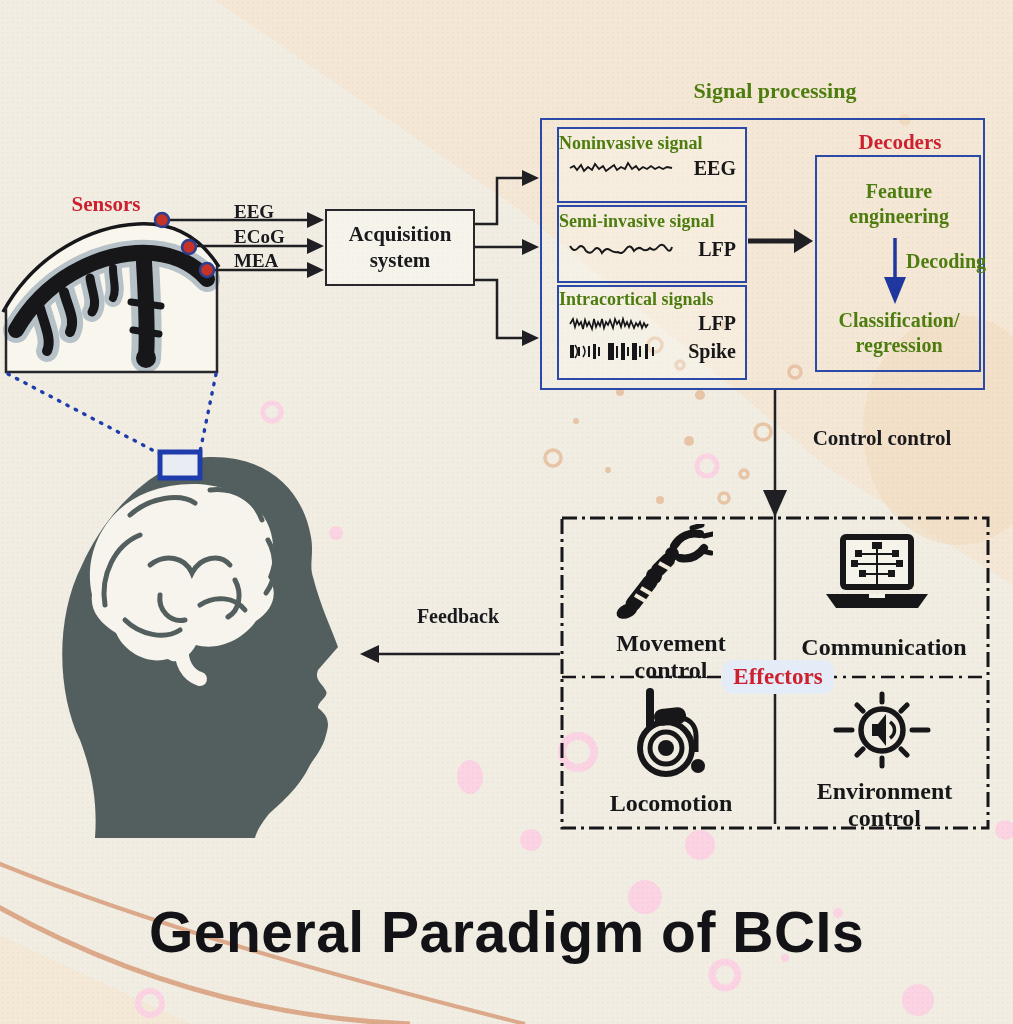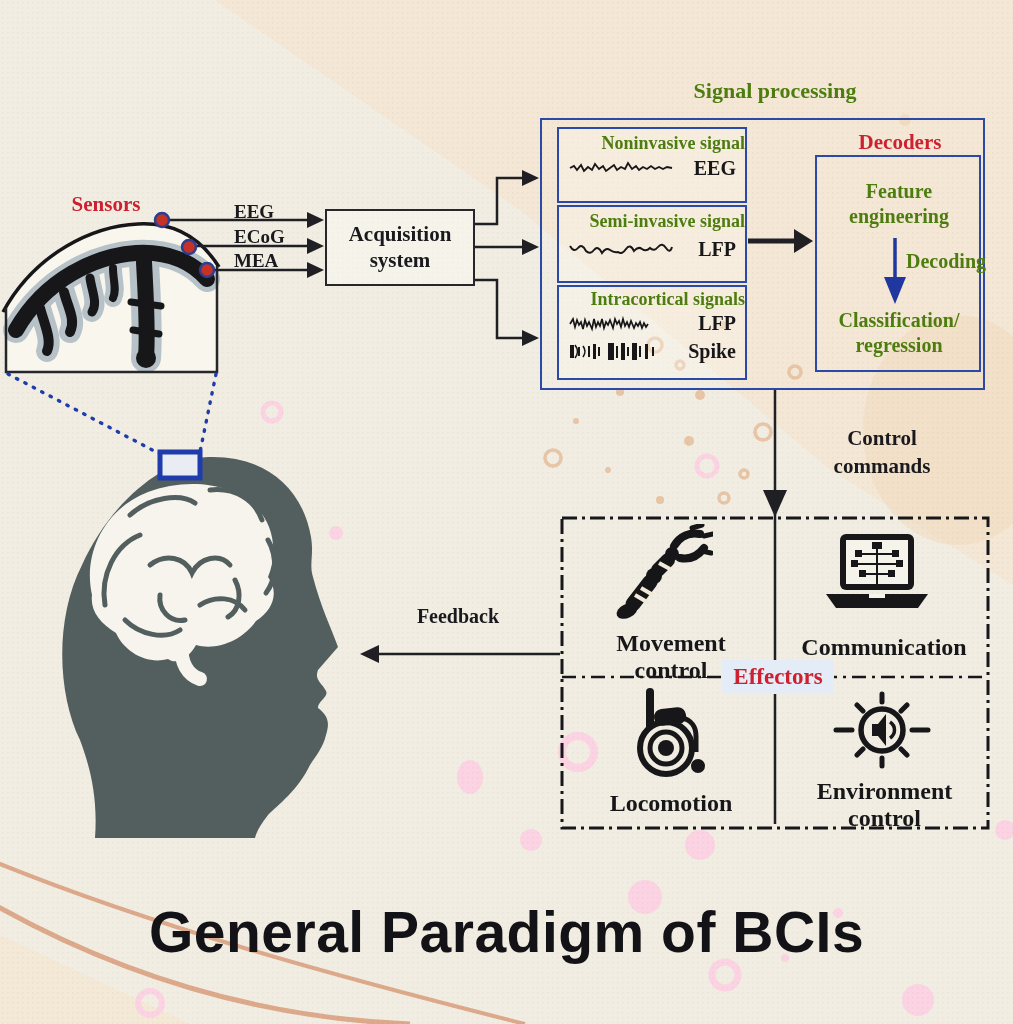--- a/index.html
+++ b/index.html
@@ -19,25 +19,25 @@
   .red{color:#cd2130;}
   .ink{color:#1a1a1e;}
   .ctr{text-align:center;}
   
   .acq-box{left:325px; top:209px; width:150px; height:77px; border:2.5px solid #26262b;
     background:rgba(252,250,244,.45); display:flex; align-items:center; justify-content:center;
     font-size:21px; line-height:1.22; box-sizing:border-box;}
   .sp-outer{left:540px; top:118px; width:445px; height:272px; border:2.5px solid #2b4aa8; box-sizing:border-box;}
   .sig-box{left:557px; width:190px; border:2px solid #2b4aa8; box-sizing:border-box;
     background:rgba(252,249,241,.35);}
-  .sig-title{font-size:18px; line-height:1.1; text-align:right; margin-top:5px;}
+  .sig-title{font-size:18px; line-height:1.1; text-align:left; margin-top:5px;}
   .trace-row{display:flex; align-items:center; justify-content:space-between; padding:0 9px; margin-top:3px;}
   .trace-label{font-size:20px; font-weight:700; color:#17171a;}
   .dec-box{left:815px; top:155px; width:166px; height:217px; border:2px solid #2b4aa8; box-sizing:border-box;}
-  .chip{left:722px; top:660px; width:112px; height:34px; background:#e4ecf7; border-radius:1px;
+  .chip{left:722px; top:660px; width:112px; height:34px; background:#e4ecf7; border-radius:11px;
     display:flex; align-items:center; justify-content:center; font-size:23px;}
   .qlabel{font-size:24px; line-height:1.12; color:#17171a;}
   .title{
     left:0; top:899px; width:1013px; text-align:center;
     font-family:"Liberation Sans","DejaVu Sans",sans-serif; font-weight:800;
     font-size:57px; letter-spacing:0.5px; color:#121217;
   }.z2{z-index:2}.z3{z-index:3}.z4{z-index:4}
 </style>
 </head>
 <body>
@@ -263,21 +263,21 @@
     </div>
   </div>
 
   <div class="abs z4 serifb red ctr" style="left:830px;top:130px;width:140px;font-size:21px">Decoders</div>
   <div class="abs z4 dec-box">
     <div class="abs serifb blue ctr" style="left:8px;top:22px;width:148px;font-size:20px;line-height:1.25">Feature engineering</div>
     <div class="abs serifb blue ctr" style="left:2px;bottom:12px;width:160px;font-size:20px;line-height:1.25">Classification/ regression</div>
   </div>
   <div class="abs z4 serifb blue" style="left:906px;top:250px;font-size:20px">Decoding</div>
 
-  <div class="abs z4 serifb ink ctr" style="left:812px;top:424px;width:140px;font-size:21px;line-height:1.35">Control commands</div>
+  <div class="abs z4 serifb ink ctr" style="left:812px;top:424px;width:140px;font-size:21px;line-height:1.35">Control control</div>
 
   <div class="abs z4 serifb ink ctr" style="left:402px;top:605px;width:112px;font-size:20px">Feedback</div>
 
   <svg class="abs z4" style="left:608px;top:524px" width="105" height="102" viewBox="0 0 105 102">
     <ellipse cx="19" cy="87" rx="11" ry="7" transform="rotate(-25 19 87)" fill="#161619"></ellipse>
     <path d="M25,80 L42,58" stroke="#161619" stroke-width="15" stroke-linecap="round"></path>
     <path d="M27,71 L39,78 M33,64 L45,71" stroke="#f2ead9" stroke-width="4"></path>
     <circle cx="46" cy="52" r="8" fill="#161619"></circle>
     <path d="M50,46 L60,36" stroke="#161619" stroke-width="14" stroke-linecap="round"></path>
     <path d="M51,39 L62,45" stroke="#f2ead9" stroke-width="4"></path>

